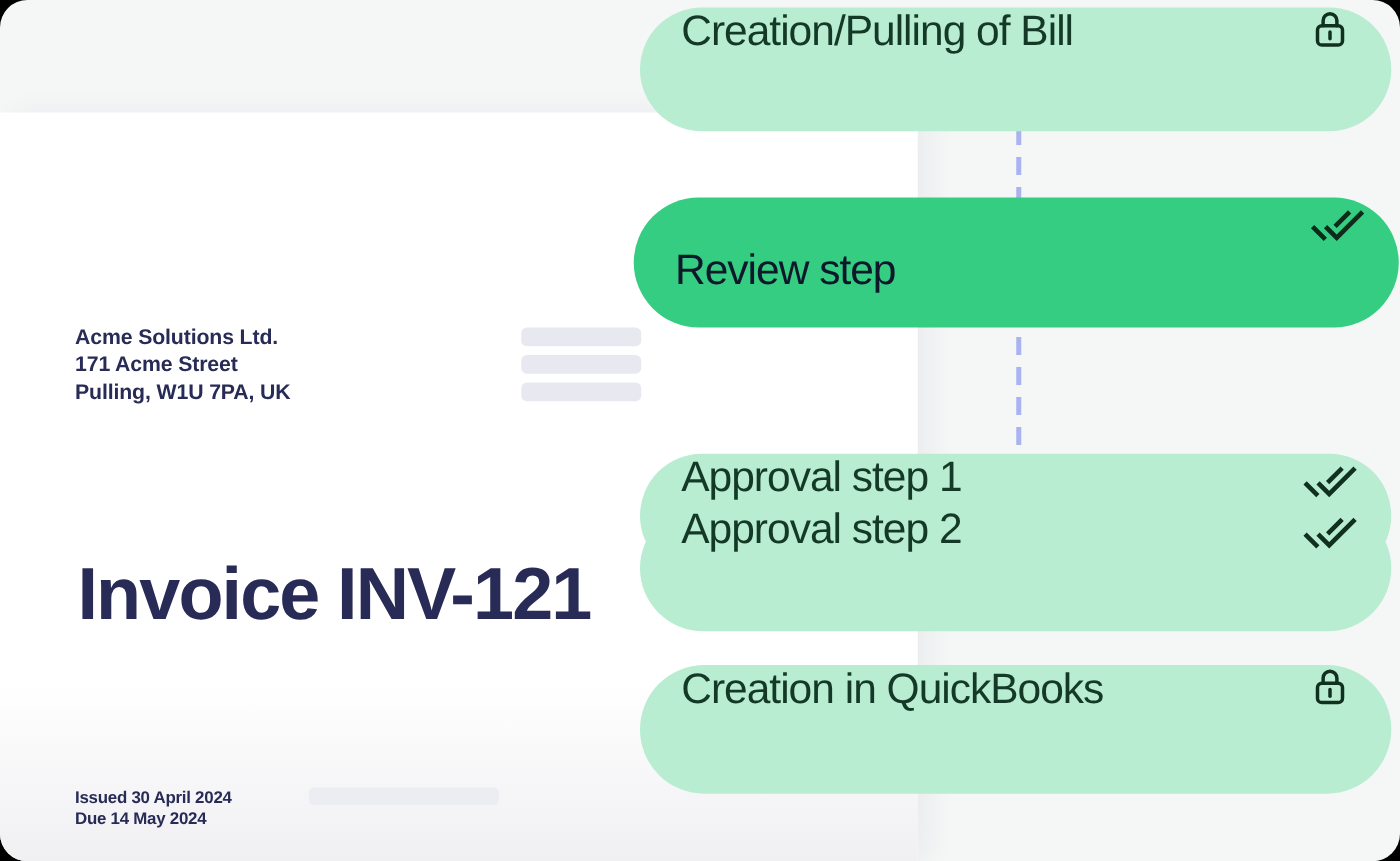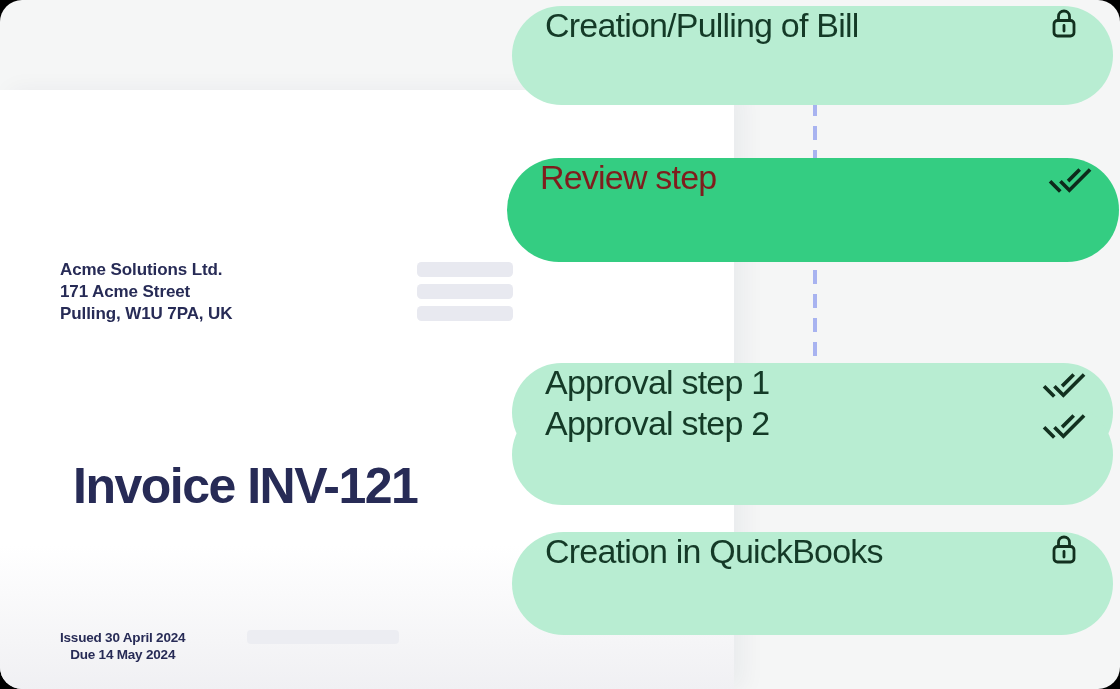--- a/index.html
+++ b/index.html
@@ -19,28 +19,28 @@
     box-shadow:10px 0 22px rgba(25,30,70,0.05);
   }
   .address{
     position:absolute;left:60px;top:169px;
     font-size:17px;font-weight:600;letter-spacing:-0.1px;
     line-height:22px;color:#272b56;
   }
   .addr-bars{position:absolute;left:417px;top:172px;}
   .bar{width:96px;height:15px;border-radius:4.5px;background:#e8e9f0;margin-bottom:7px;}
   .title{
-    position:absolute;left:58px;top:352px;margin:15px;
-    font-size:50px;line-height:58px;font-weight:700;letter-spacing:-1.5px;
+    position:absolute;left:58px;top:352px;margin:4px;
+    font-size:59px;line-height:58px;font-weight:700;letter-spacing:-1.5px;
     color:#272b56;white-space:nowrap;
   }
   .dates{
     position:absolute;left:60px;top:539px;
     font-size:13.5px;font-weight:600;letter-spacing:-0.2px;
-    line-height:17px;color:#272b56;text-align:center;
+    line-height:17px;color:#272b56;
   }
   .date-bar{
     position:absolute;left:247px;top:540px;width:152px;height:14px;
     border-radius:4px;background:#ecedf2;
   }
 
   
   .connector{
     position:absolute;left:813px;top:54px;width:4px;height:312px;
     background:repeating-linear-gradient(180deg,
@@ -57,21 +57,21 @@
     background:#b8edd2;border-radius:999px;
   }
   .pill-1{top:6px;left:512px;width:601px;height:99px;}
   .pill-2{top:158px;left:507px;width:612px;height:104px;background:#34cd82;}
   .pill-3{top:317px;left:512px;width:601px;height:99px;margin-top:46px;}
   .pill-4{top:404px;left:512px;width:601px;height:101px;}
   .pill-5{top:532px;left:512px;width:601px;height:103px;gap:32px;}
   .pill-label{
     font-size:34px;letter-spacing:-0.8px;color:#143a27;white-space:nowrap;
   }
-  .pill-2 .pill-label{color:#7f1d1d;}
+  .pill-2 .pill-label{color:#0f172a;margin-top:39px;}
   .pill-icon{width:46px;display:flex;align-items:center;justify-content:center;flex:0 0 auto;}
 </style>
 </head>
 <body>
 
 <div class="canvas">
 
   <div class="doc">
     <div class="address">
       <div>Acme Solutions Ltd.</div>

